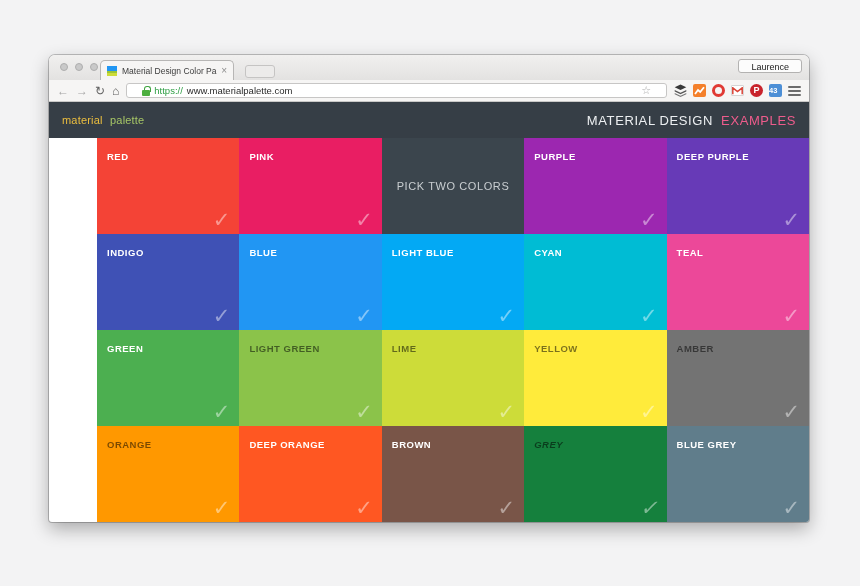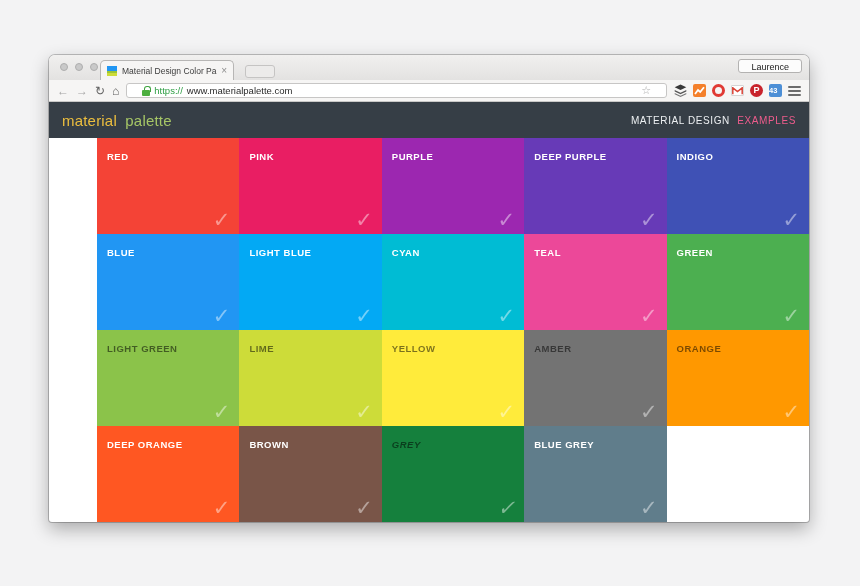--- a/index.html
+++ b/index.html
@@ -57,29 +57,29 @@
   .ext-pinterest { background:#c8232c; border-radius:50%; color:#fff; font-size:9px; font-weight:bold;
     text-align:center; line-height:13px; }
   .ext-counter { background:#4d8fd6; border-radius:2px; color:#fff; font-size:7.5px; font-weight:bold;
     line-height:13px; }
   .hamburger { display:flex; flex-direction:column; justify-content:center; gap:2px; width:13px; height:13px; }
   .hamburger i { display:block; height:2px; background:#6b6b6b; border-radius:1px; }
 
   
   .siteheader { position:relative; height:36px; background:#363e46;
     display:flex; align-items:center; padding:0 13px; }
-  .logo { font-size:15px; letter-spacing:0.2px; white-space:nowrap; }
+  .logo { font-size:11px; letter-spacing:0.2px; white-space:nowrap; }
   .logo-first { color:#ecbe3e; }
   .logo-second { color:#a6c666; margin-left:4px; }
   .share-group { position:absolute; left:50%; transform:translateX(-50%);
     display:flex; gap:11px; }
   .hbtn { display:flex; align-items:center; gap:5px; background:#272d33; color:#fff;
     font-size:8.5px; letter-spacing:0.6px; padding:5px 10px; border-radius:2px; }
   .hbtn .glyph { font-size:10px; font-weight:bold; line-height:10px; }
-  .nav-right { margin-left:auto; font-size:10px; letter-spacing:0.6px; white-space:nowrap;text-align:center; }
+  .nav-right { margin-left:auto; font-size:13px; letter-spacing:0.6px; white-space:nowrap;text-align:center; }
   .nav-right .nav-left-text { color:#eceff1; }
   .nav-right .nav-pink { color:#ee5c8c; margin-left:4px; }
 
   
   .grid { display:grid; grid-template-columns:repeat(5,1fr);margin-left:48px; }
   .cell { position:relative; height:96px; padding:8px 10px; }
   .cell-label { font-size:9.5px; font-weight:700; letter-spacing:0.5px; color:#fff; }
   .cell[data-text="dark"] .cell-label { color:rgba(0,0,0,0.52); }
   .check { position:absolute; right:9px; bottom:4px; font-size:21px; line-height:21px;
     color:rgba(255,255,255,0.45); }
@@ -158,20 +158,23 @@
 
     <div class="grid">
       <div class="cell" data-text="light" style="background: rgb(244, 67, 54);">
         <span class="cell-label">RED</span>
         <span class="check">✓</span>
       </div>
       <div class="cell" data-text="light" style="background: rgb(233, 30, 99);">
         <span class="cell-label">PINK</span>
         <span class="check">✓</span>
       </div>
+      <div class="cell picker-cell">
+        <span class="picker-label">PICK TWO COLORS</span>
+      </div>
       <div class="cell" data-text="light" style="background: rgb(156, 39, 176);">
         <span class="cell-label">PURPLE</span>
         <span class="check">✓</span>
       </div>
       <div class="cell" data-text="light" style="background: rgb(103, 58, 183);">
         <span class="cell-label">DEEP PURPLE</span>
         <span class="check">✓</span>
       </div>
 
       <div class="cell" data-text="light" style="background: rgb(63, 81, 181);">

